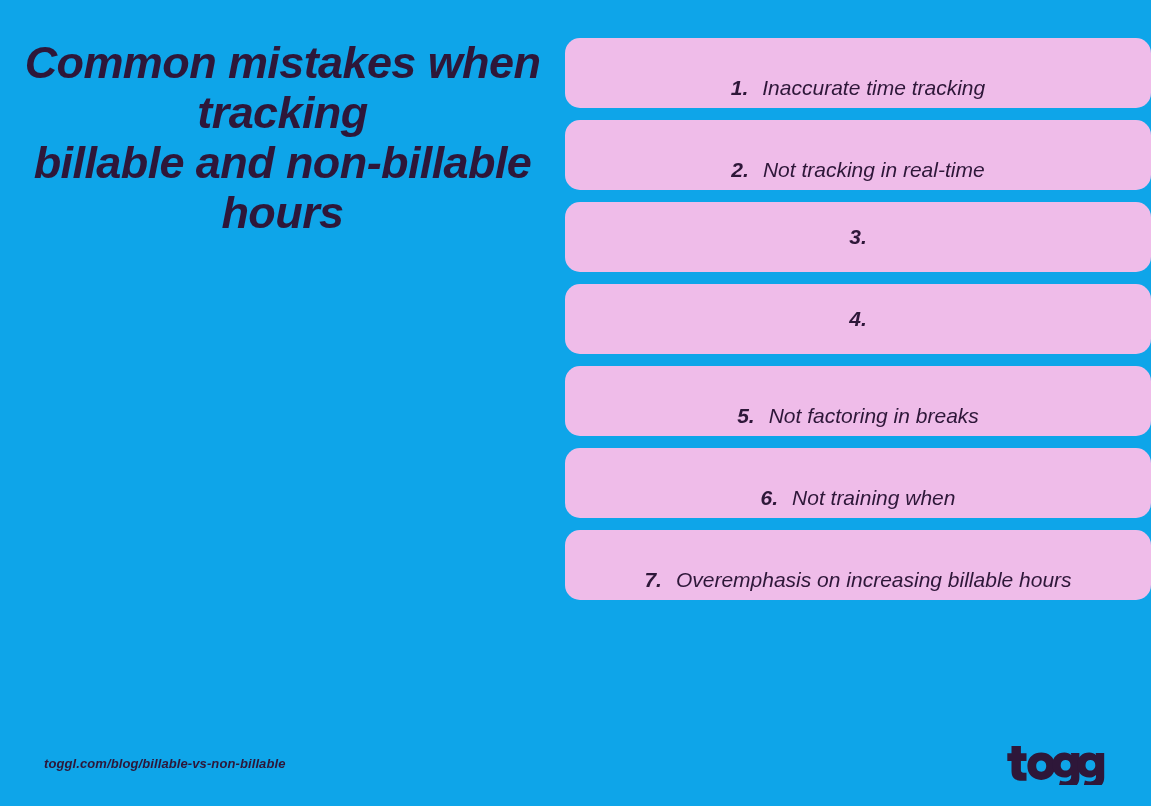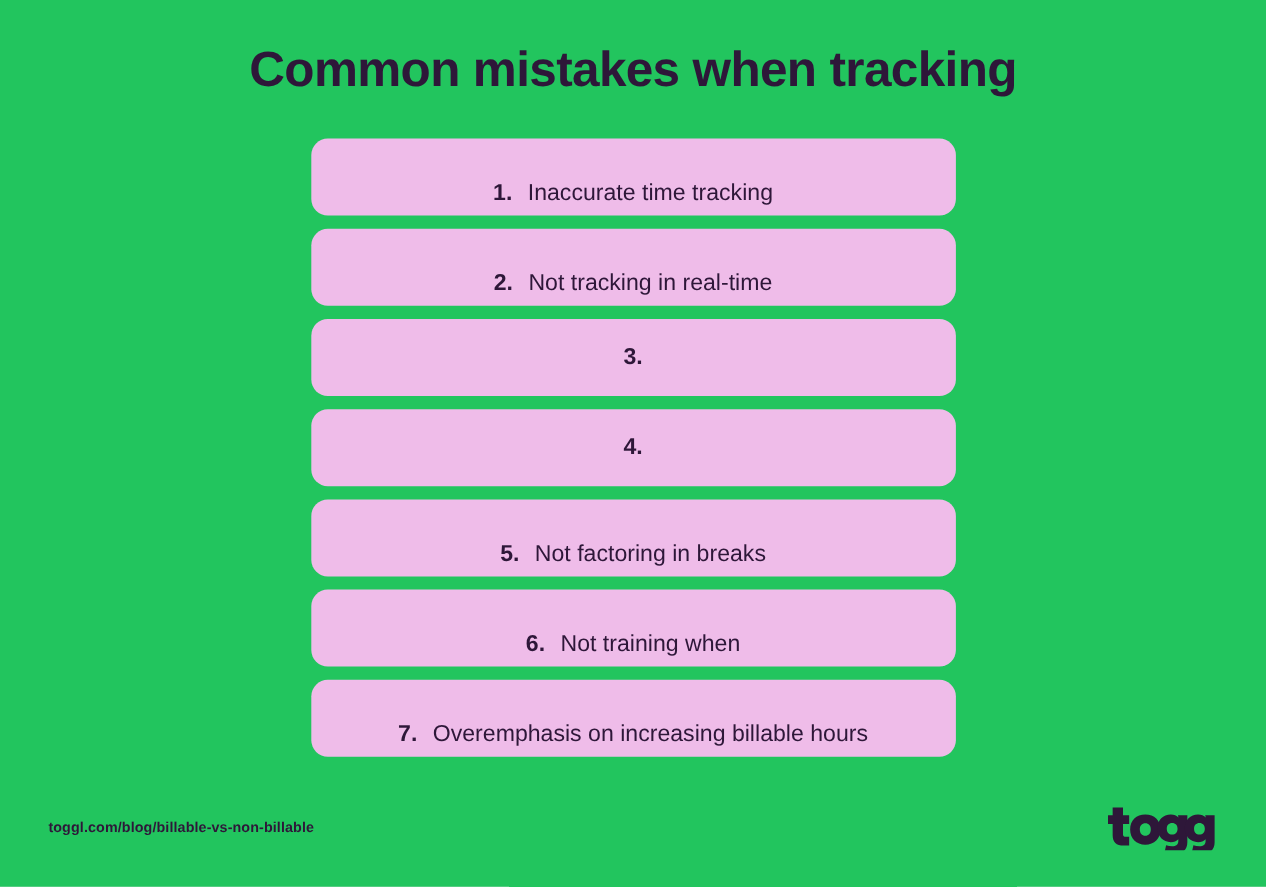--- a/index.html
+++ b/index.html
@@ -11,23 +11,24 @@
     height: 806px;
     overflow: hidden;
     font-family: "Liberation Sans", sans-serif;
     background: #fae7fa;
     position: relative;
   }
 
   .infographic {
     position: absolute;
     inset: 0;
-    background: #22c55e;
+    background: #0ea5e9;
     display: flex;
-    flex-direction: column;
+    flex-direction: row;
+    font-style: italic;
   }
 
   
   .title-block {
     padding-top: 38px;
     text-align: center;
   }
   .title-line {
     display: block;
     color: #2e1739;
@@ -74,21 +75,21 @@
     line-height: 24px;
     white-space: nowrap;
     margin-top: 30px;
   }
 
   
   .footer {
     position: absolute;
     left: 0;
     right: 0;
-    bottom: 12px;
+    bottom: 0;
     height: 86px;
     display: flex;
     align-items: center;
     justify-content: space-between;
     padding: 0 44px;
     box-sizing: border-box;
     text-align: center;
   }
   .footer-url {
     color: #2e1739;
@@ -100,20 +101,21 @@
     display: block;
   }
 </style>
 </head>
 <body>
 
 <div class="infographic">
 
   <div class="title-block">
     <span class="title-line">Common mistakes when tracking</span>
+    <span class="title-line">billable and non-billable hours</span>
   </div>
 
   <div class="list-wrap">
 
     <div class="card">
       <div class="card-inner">
         <span class="card-num">1.</span>
         <span class="card-text">Inaccurate time tracking</span>
       </div>
     </div>

